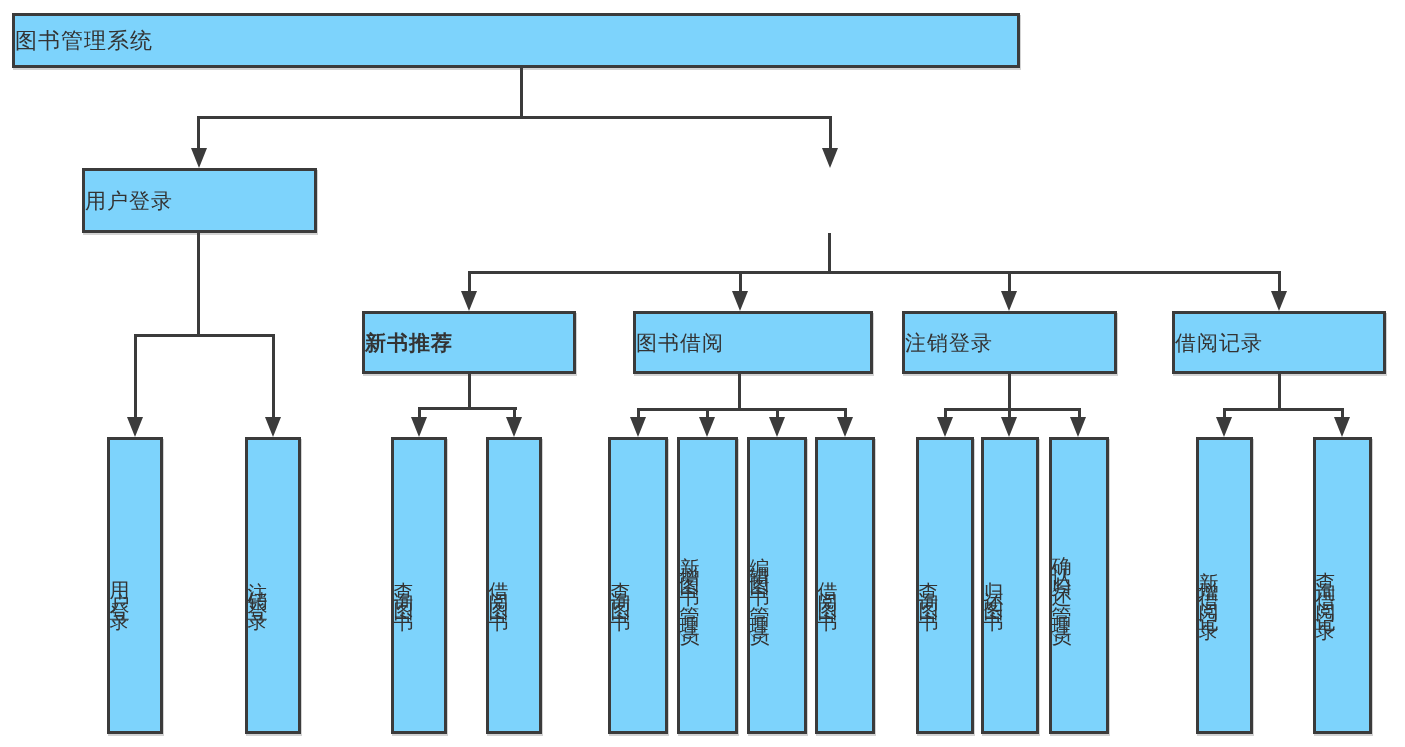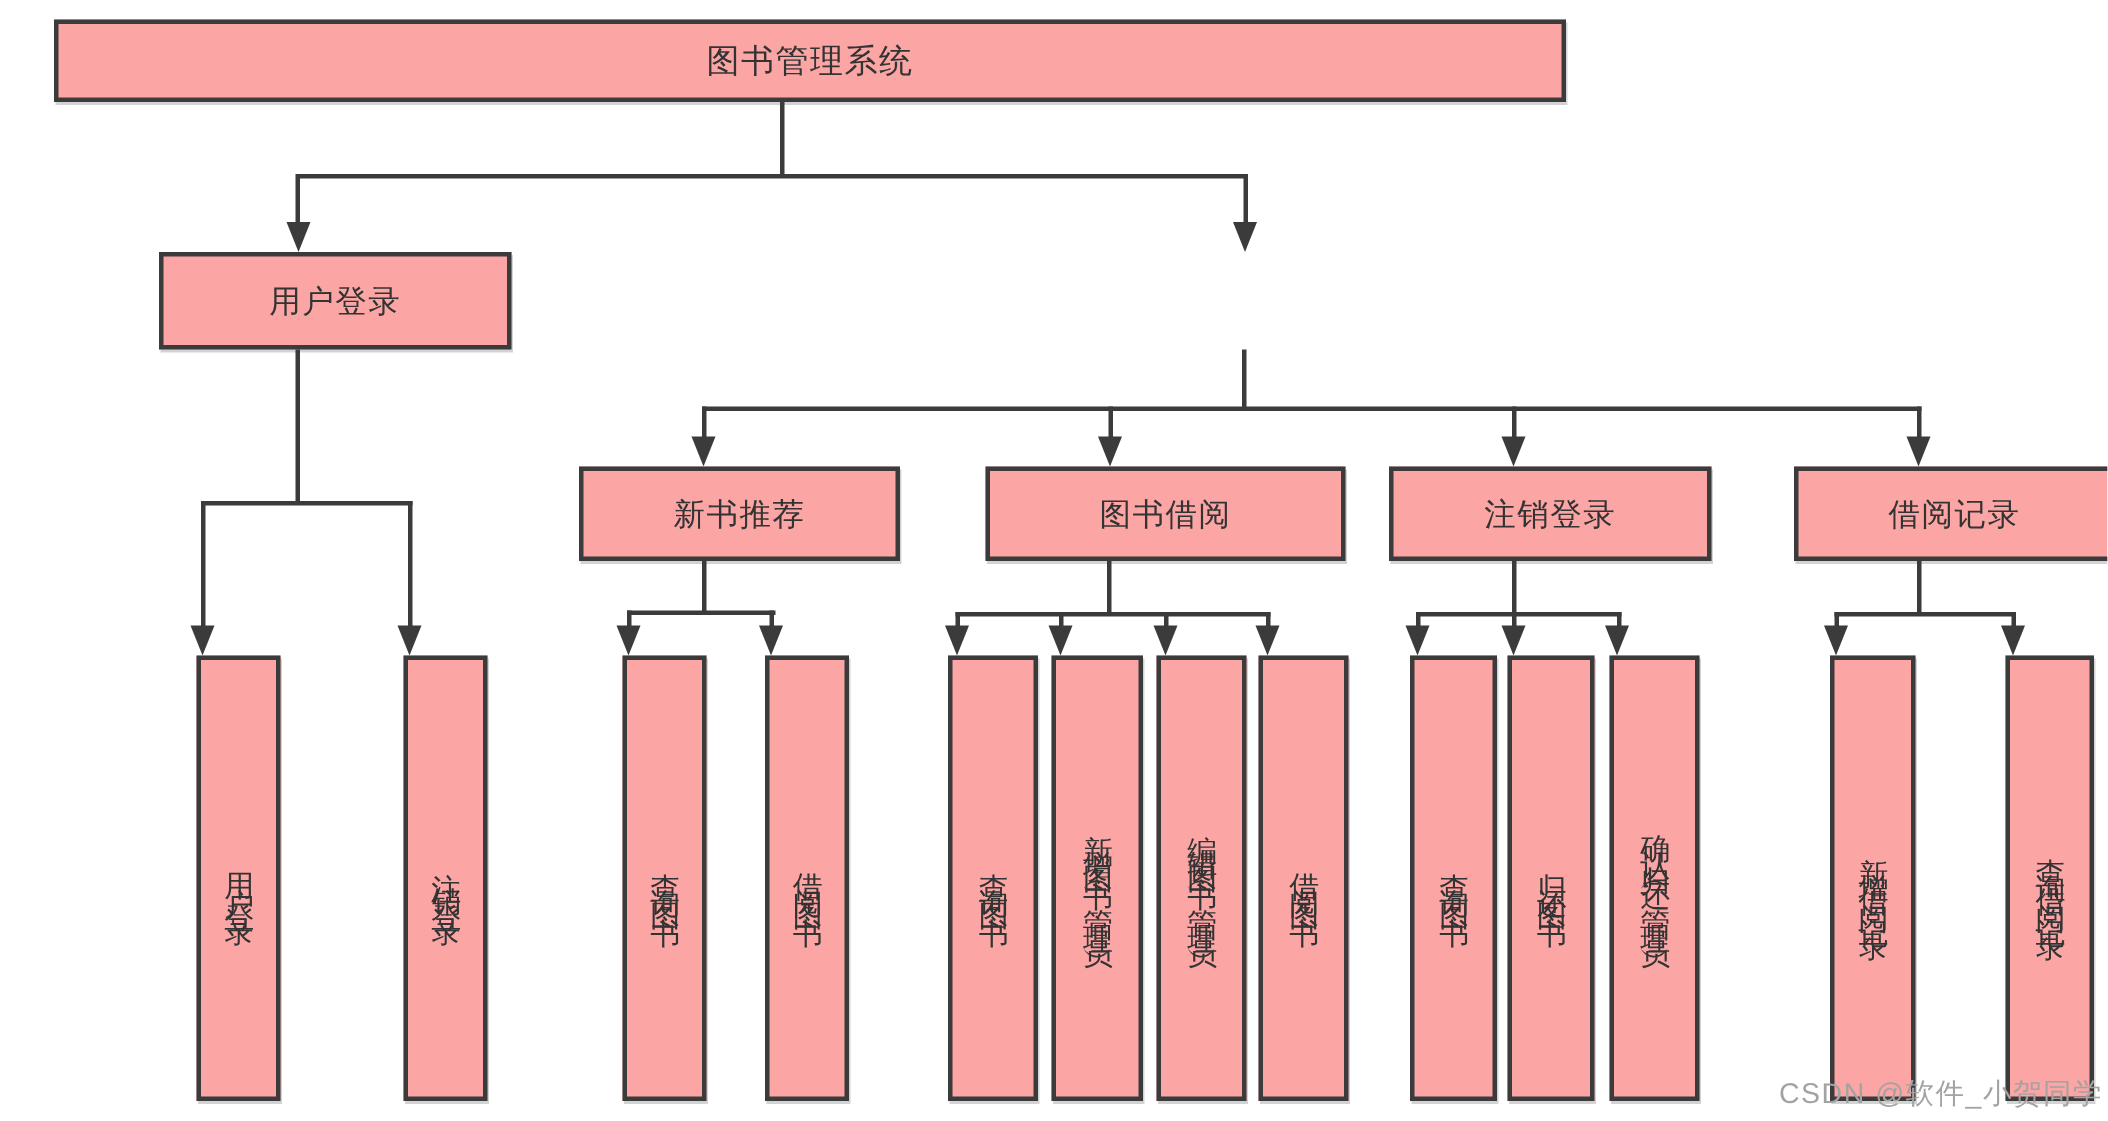--- a/index.html
+++ b/index.html
@@ -12,26 +12,25 @@
     position: relative;
     width: 1405px;
     height: 747px;
     background: #ffffff;
     overflow: hidden;
   }
   .box {
     position: absolute;
     box-sizing: border-box;
     border: 3px solid #3b3b3b;
-    background: #fca5a5;
+    background: #7dd3fc;
     display: flex;
     align-items: center;
-    justify-content: center;
+    justify-content: flex-start;
     box-shadow: 1px 2px 0 rgba(130,130,130,0.35);
-    margin-left: 24px;
   }
   .hlabel {
     color: #333333;
     font-size: 21px;
     letter-spacing: 1px;
     white-space: nowrap;
   }
   .root-label { font-size: 22px; }
   .vtext {
     writing-mode: vertical-rl;
@@ -103,21 +102,21 @@
   <div class="hline" style="left:468px; top:271px; width:813px;"></div>
   <div class="vline" style="left:468px; top:271px; height:25px;"></div>
   <div class="arrow" style="left:461px; top:291px;"></div>
   <div class="vline" style="left:739px; top:271px; height:25px;"></div>
   <div class="arrow" style="left:732px; top:291px;"></div>
   <div class="vline" style="left:1008px; top:271px; height:25px;"></div>
   <div class="arrow" style="left:1001px; top:291px;"></div>
   <div class="vline" style="left:1278px; top:271px; height:25px;"></div>
   <div class="arrow" style="left:1271px; top:291px;"></div>
 
-  <div class="box" style="left:362px; top:311px; width:214px; height:63px;">
+  <div class="box" style="left:362px; top:311px; width:214px; height:63px;font-weight:bold;">
     <span class="hlabel">新书推荐</span>
   </div>
   <div class="box" style="left:633px; top:311px; width:240px; height:63px;">
     <span class="hlabel">图书借阅</span>
   </div>
   <div class="box" style="left:902px; top:311px; width:215px; height:63px;">
     <span class="hlabel">注销登录</span>
   </div>
   <div class="box" style="left:1172px; top:311px; width:214px; height:63px;">
     <span class="hlabel">借阅记录</span>
@@ -194,15 +193,14 @@
     <span class="vtext">确认归还（管理员）</span>
   </div>
 
   <div class="box" style="left:1196px; top:437px; width:57px; height:297px;">
     <span class="vtext">新增借阅记录</span>
   </div>
   <div class="box" style="left:1313px; top:437px; width:59px; height:297px;">
     <span class="vtext">查询借阅记录</span>
   </div>
 
-  <div class="watermark">CSDN @软件_小贺同学</div>
 
 </div>
 
 </body></html>

